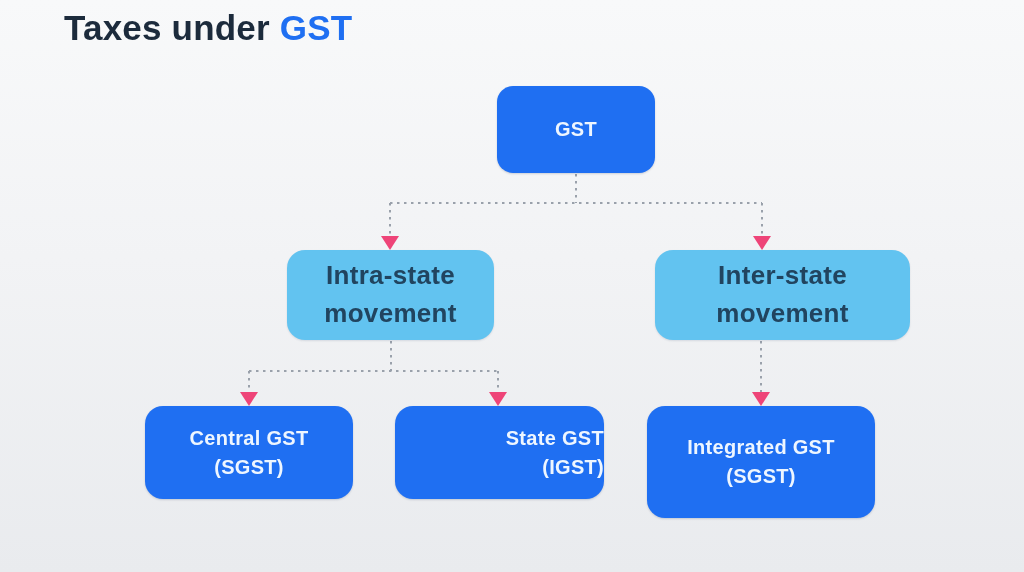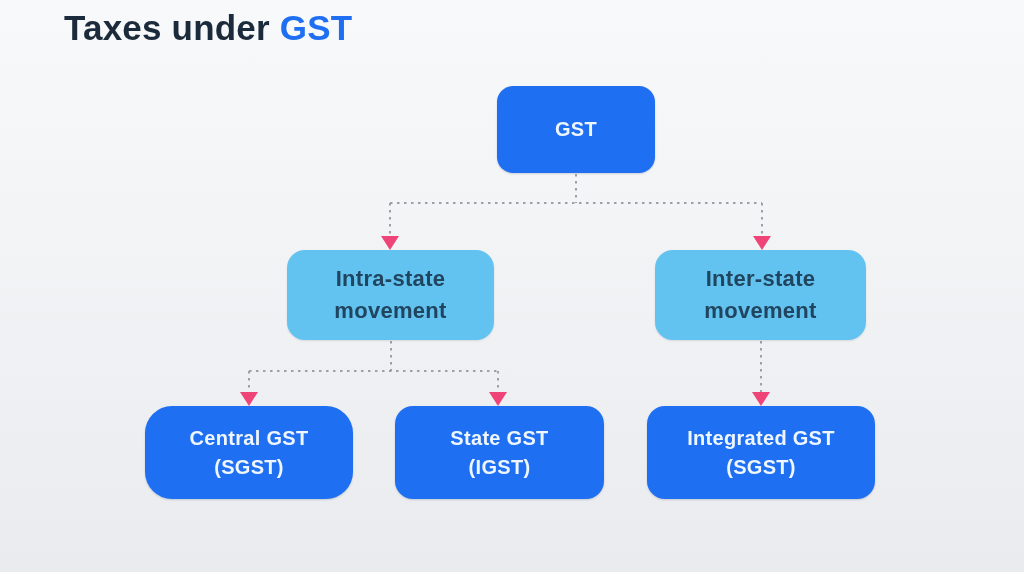--- a/index.html
+++ b/index.html
@@ -43,31 +43,31 @@
     background: var(--primary-blue, #1f6ff2);
     color: #eef6ff;
     font-size: 20px;
     font-weight: 600;
     letter-spacing: 0.3px;
     box-shadow: 0 1px 2px rgba(20, 40, 80, 0.18);
   }
   .node.light {
     background: var(--light-blue, #62c3f0);
     color: #21445f;
-    font-size: 22px;
+    font-size: 26px;
     font-weight: 600;
     letter-spacing: 0.3px;
     box-shadow: 0 1px 2px rgba(20, 40, 80, 0.12);
   }
   #node-root       { left: 497px; top:  86px; width: 158px; height: 87px; border-radius: 16px; }
   #node-intra      { left: 287px; top: 250px; width: 207px; height: 90px; }
-  #node-inter      { left: 655px; top: 250px; width: 211px; height: 90px; justify-content: center; }
-  #node-cgst       { left: 145px; top: 406px; width: 208px; height: 93px; border-radius: 27px; }
-  #node-sgst       { left: 395px; top: 406px; width: 209px; height: 93px; }
-  #node-igst       { left: 647px; top: 406px; width: 228px; height: 93px; }
+  #node-inter      { left: 655px; top: 250px; width: 255px; height: 90px; justify-content: center; }
+  #node-cgst       { left: 145px; top: 406px; width: 208px; height: 93px; }
+  #node-sgst       { left: 395px; top: 406px; width: 209px; height: 93px; align-items: flex-end; }
+  #node-igst       { left: 647px; top: 406px; width: 228px; height: 112px; }
   #connectors {
     position: absolute;
     left: 0; top: 0;
     width: 1024px;
     height: 572px;
     pointer-events: none;
   }
   #connectors .dotted {
     fill: none;
     stroke: var(--connector-gray, #9aa1ab);

